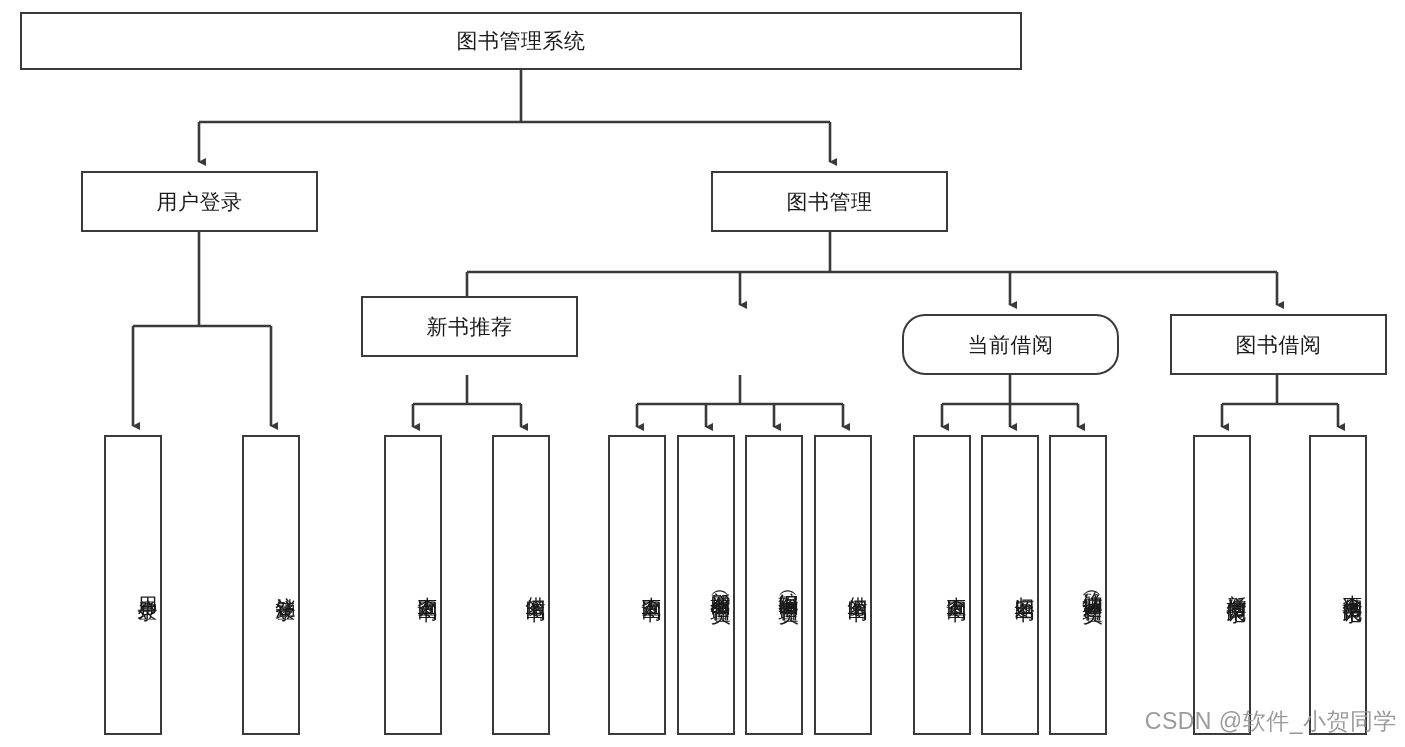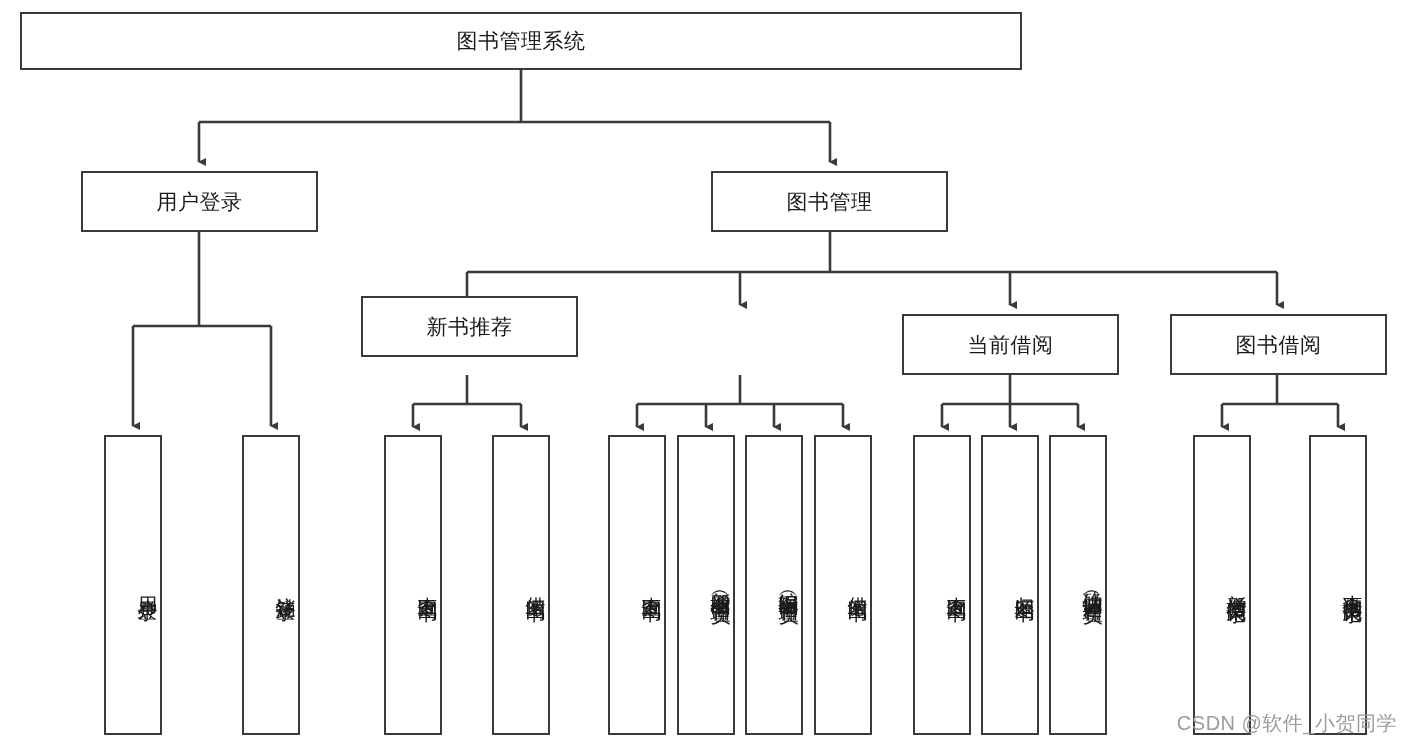--- a/index.html
+++ b/index.html
@@ -49,21 +49,21 @@
   }
   .node.v > span {
     writing-mode: vertical-rl;
     text-orientation: upright;
     display: block;
   }
   .watermark {
     position: absolute;
     right: 8px;
     bottom: 10px;
-    font-size: 20px;
+    font-size: 23px;
     color: #9b9b9b;
     letter-spacing: 0.5px;
     white-space: nowrap;
     pointer-events: none;
   }
 </style>
 </head>
 <body>
 
 <div id="canvas">
@@ -128,21 +128,21 @@
   <div class="node h" style="left:81px; top:171px; width:237px; height:61px;">
     <span>用户登录</span>
   </div>
   <div class="node h" style="left:711px; top:171px; width:237px; height:61px;">
     <span>图书管理</span>
   </div>
 
   <div class="node h" style="left:361px; top:296px; width:217px; height:61px;">
     <span>新书推荐</span>
   </div>
-  <div class="node h" style="left:902px; top:314px; width:217px; height:61px;">
+  <div class="node h" style="left:902px; top:314px; width:217px; height:61px;border-radius:23px;">
     <span>当前借阅</span>
   </div>
   <div class="node h" style="left:1170px; top:314px; width:217px; height:61px;">
     <span>图书借阅</span>
   </div>
 
   <div class="node v" style="left:104px; top:435px; width:58px; height:300px;">
     <span>用户登录</span>
   </div>
   <div class="node v" style="left:242px; top:435px; width:58px; height:300px;">

